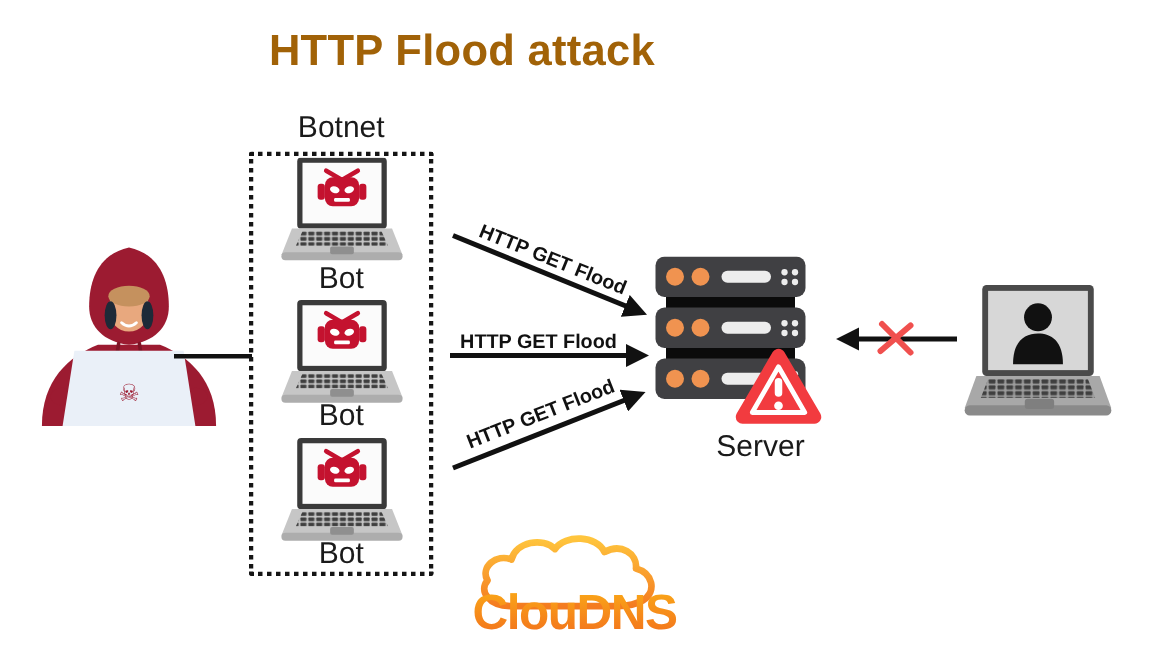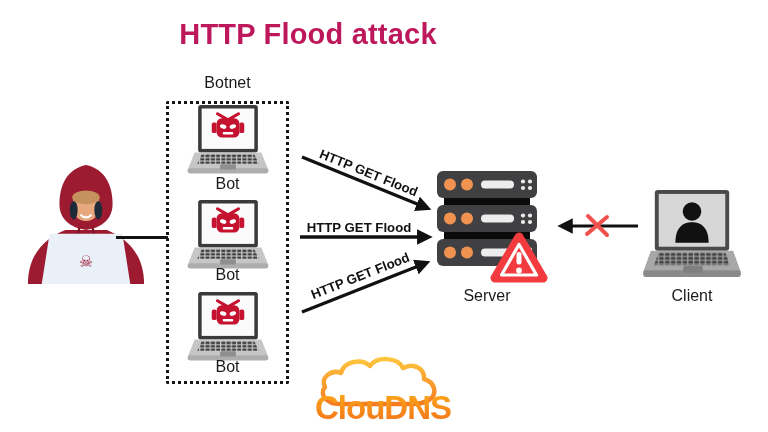--- a/index.html
+++ b/index.html
@@ -3,26 +3,26 @@
 <meta charset="utf-8">
 <style>
   html,body{margin:0;padding:0;background:#fff;}
   #stage{
     position:relative;width:768px;height:432px;background:#ffffff;overflow:hidden;
     font-family:"Liberation Sans",sans-serif;color:#1a1a1a;
   }
   .abs{position:absolute;}
   #title{
     top:18px;left:0;width:616px;text-align:center;
-    font-size:29px;font-weight:700;color:#be185d;letter-spacing:.2px;
+    font-size:29px;font-weight:700;color:#a16207;letter-spacing:.2px;
   }
-  .node-label{font-size:16px;text-align:center;color:#1a1a1a;}
+  .node-label{font-size:20px;text-align:center;color:#1a1a1a;}
   #attacker-label{top:287px;left:18px;width:116px;}
   #botnet-label{top:74px;left:166px;width:123px;}
-  #server-label{top:287px;left:435px;width:104px;}
+  #server-label{top:287px;left:455px;width:104px;}
   #client-label{top:287px;left:640px;width:104px;}
   .bot-label{left:166px;width:123px;text-align:center;}
   #bot-label-0{top:175px;}
   #bot-label-1{top:266px;}
   #bot-label-2{top:358px;}
   #botnet-box{
     left:166px;top:101px;width:117px;height:277px;
     border:3px dotted #151515;border-radius:2px;background:transparent;
   }
   .bot-laptop{width:88px;height:72px;left:184px;}
@@ -194,20 +194,19 @@
     </defs>
     <line x1="88" y1="21" x2="12" y2="21" stroke="#111" stroke-width="3.2" marker-end="url(#ah2)"></line>
     <g>
       <path d="M38,11 L57,30 M57,12 L37,29" stroke="#F0504E" stroke-width="4" stroke-linecap="round" fill="none"></path>
     </g>
   </svg>
 
   <svg id="client-art" class="abs" viewBox="0 0 104 92">
       <use href="#client-laptop-sym"></use>
     </svg>
-  <div id="client-label" class="abs node-label">Client</div>
 
   <svg id="logo-art" class="abs" viewBox="0 0 158 72">
     <path d="M36,48 C22,48 15,38 21,31 C16,22 27,13 37,17 C40,5 58,2 66,10 C73,0 94,1 99,12 C110,6 121,13 120,23 C131,26 134,38 125,44 C120,47 114,48 108,48 Z" fill="#ffffff" stroke="url(#cloudGrad)" stroke-width="4.5" stroke-linejoin="round"></path>
     <text x="79" y="63" text-anchor="middle" font-size="33" font-weight="800" letter-spacing="-1" fill="url(#textGrad)" font-family="Liberation Sans, sans-serif">ClouDNS</text>
   </svg>
 
 </div>
 
 </body></html>

